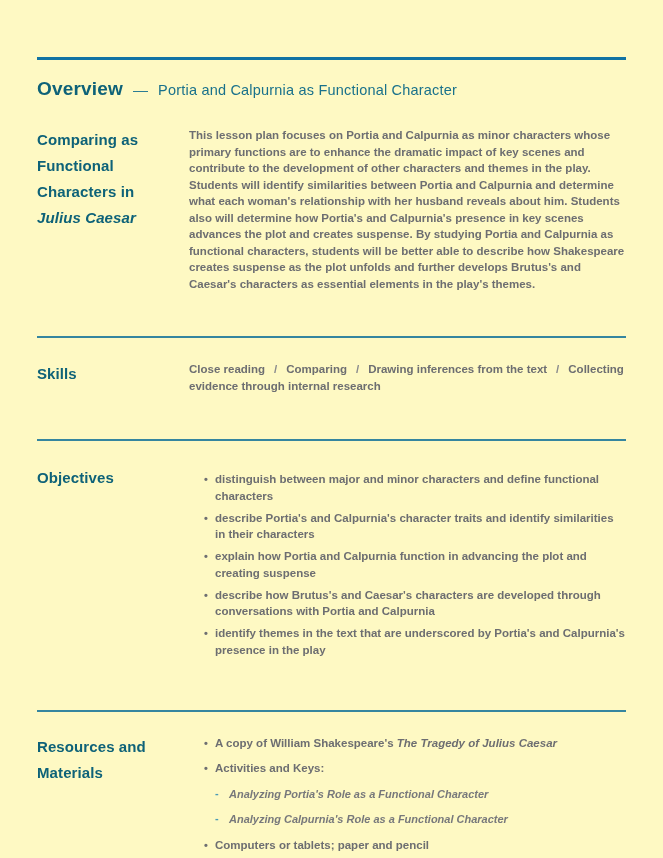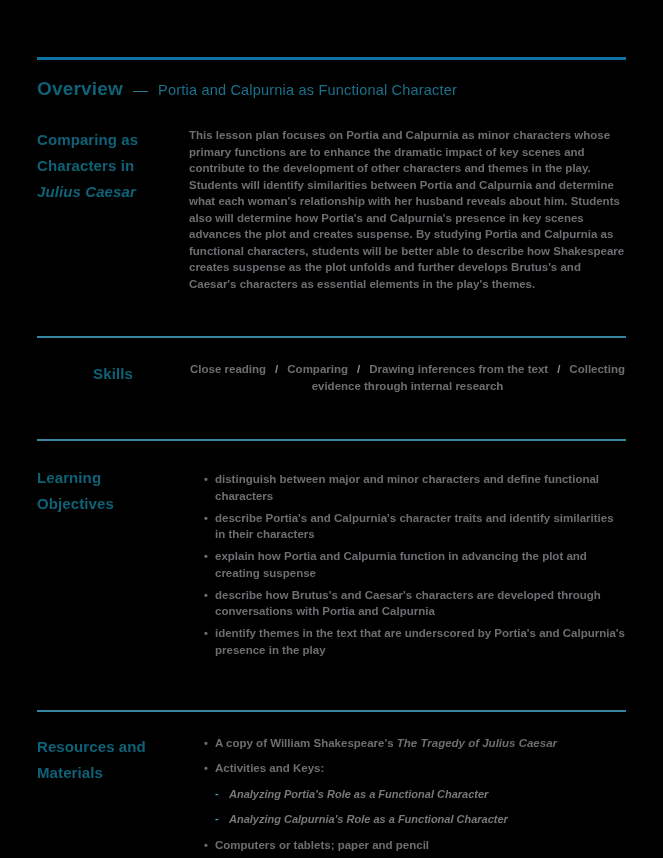--- a/index.html
+++ b/index.html
@@ -9,21 +9,21 @@
     background: #ffffff;
     width: 663px;
     height: 858px;
     overflow: hidden;
   }
   .page {
     width: 663px;
     height: 858px;
     display: flex;
     flex-direction: column;
-    background: #000000;
+    background: #fef9c3;
   }
   .content {
     flex: 1 1 auto;
     padding: 0 37px;
   }
   .top-rule {
     margin-top: 57px;
     border: none;
     border-top: 3px solid #1173a3;
   }
@@ -66,21 +66,21 @@
   .left-col .italic { font-style: italic; }
   .right-col {
     flex: 1 1 auto;
     color: #6d6e71;
     font-size: 11.5px;
     line-height: 16.5px;
     font-weight: bold;
   }
   .overview-section { margin-top: 27px; }
   .div-skills { margin-top: 44px; }
-  .skills-section { margin-top: 23px; text-align: center; }
+  .skills-section { margin-top: 23px; }
   .skills-line .slash { color: #8a8b8e; padding: 0 9px; }
   .div-learning { margin-top: 45px; }
   .learning-section { margin-top: 24px; }
   .div-resources { margin-top: 46px; }
   .resources-section { margin-top: 22px; }
 
   ul.bullets {
     list-style: none;
     margin-top: 6px;
   }
@@ -132,20 +132,21 @@
 
     <div class="doc-header">
       <span class="doc-title">Overview</span>
       <span class="doc-dash">—</span>
       <span class="doc-subtitle">Portia and Calpurnia as Functional Character</span>
     </div>
 
     <div class="section overview-section">
       <div class="left-col">
         <div>Comparing as</div>
+        <div>Functional</div>
         <div>Characters in</div>
         <div class="italic">Julius Caesar</div>
       </div>
       <div class="right-col">
         <p>This lesson plan focuses on Portia and Calpurnia as minor characters whose primary functions are to enhance the dramatic impact of key scenes and contribute to the development of other characters and themes in the play. Students will identify similarities between Portia and Calpurnia and determine what each woman's relationship with her husband reveals about him. Students also will determine how Portia's and Calpurnia's presence in key scenes advances the plot and creates suspense. By studying Portia and Calpurnia as functional characters, students will be better able to describe how Shakespeare creates suspense as the plot unfolds and further develops Brutus's and Caesar's characters as essential elements in the play's themes.</p>
       </div>
     </div>
 
     <hr class="divider div-skills">
 
@@ -155,21 +156,20 @@
         <p class="skills-line">
           <span>Close reading</span><span class="slash">/</span><span>Comparing</span><span class="slash">/</span><span>Drawing inferences from the text</span><span class="slash">/</span><span>Collecting evidence through internal research</span>
         </p>
       </div>
     </div>
 
     <hr class="divider div-learning">
 
     <div class="section learning-section">
       <div class="left-col">
-        <div>Learning</div>
         <div>Objectives</div>
       </div>
       <div class="right-col">
         <ul class="bullets">
           <li>distinguish between major and minor characters and define functional characters</li>
           <li>describe Portia's and Calpurnia's character traits and identify similarities in their characters</li>
           <li>explain how Portia and Calpurnia function in advancing the plot and creating suspense</li>
           <li>describe how Brutus's and Caesar's characters are developed through conversations with Portia and Calpurnia</li>
           <li>identify themes in the text that are underscored by Portia's and Calpurnia's presence in the play</li>
         </ul>

